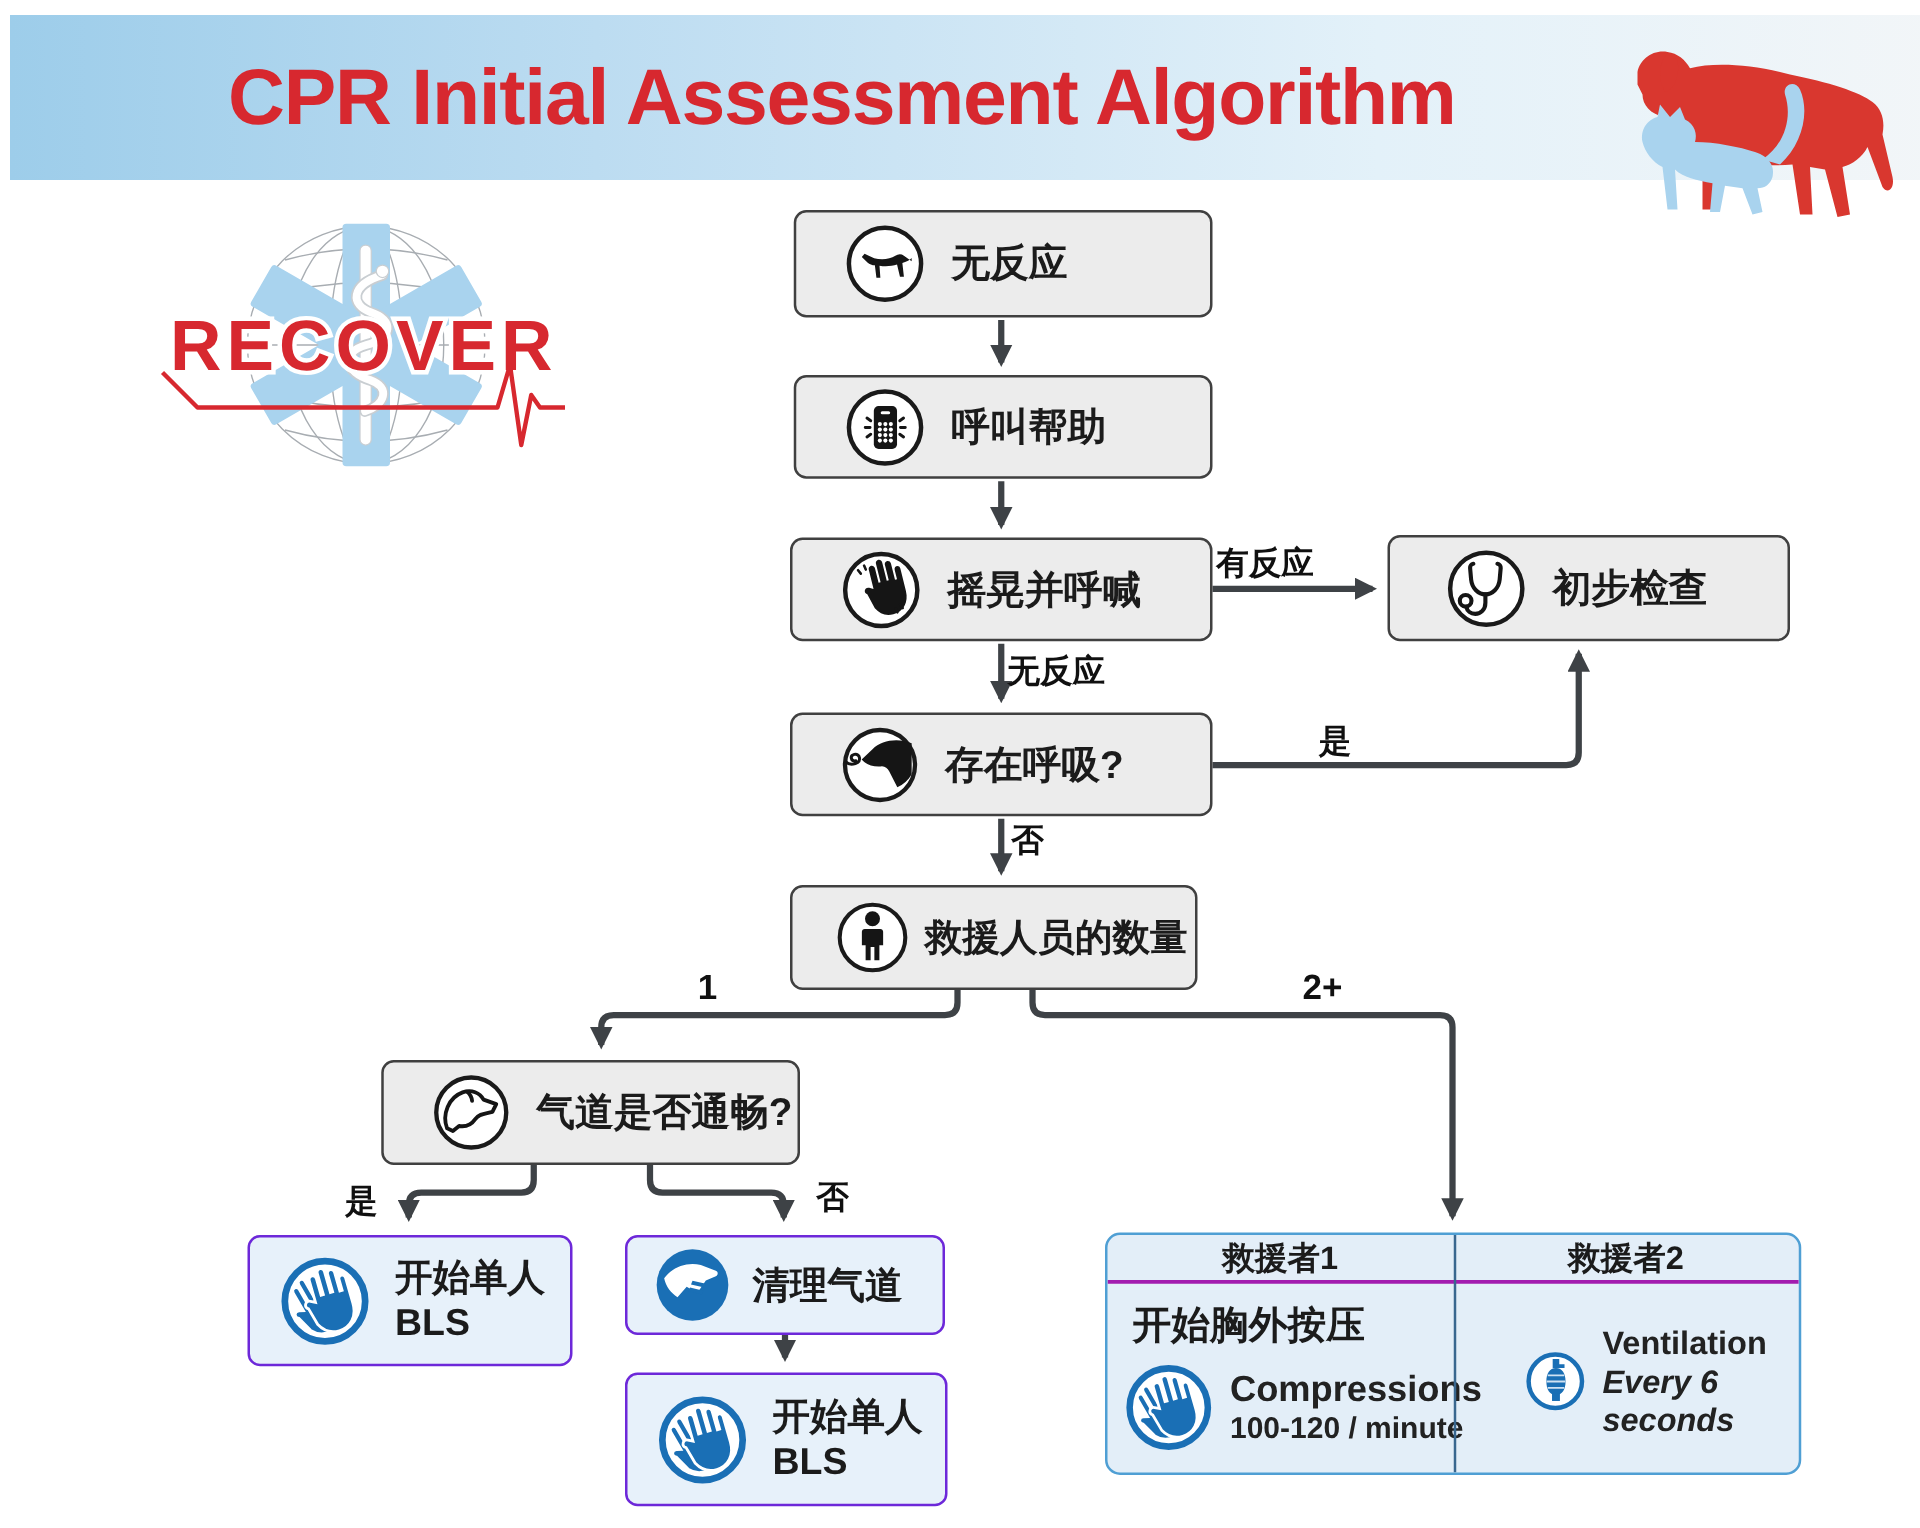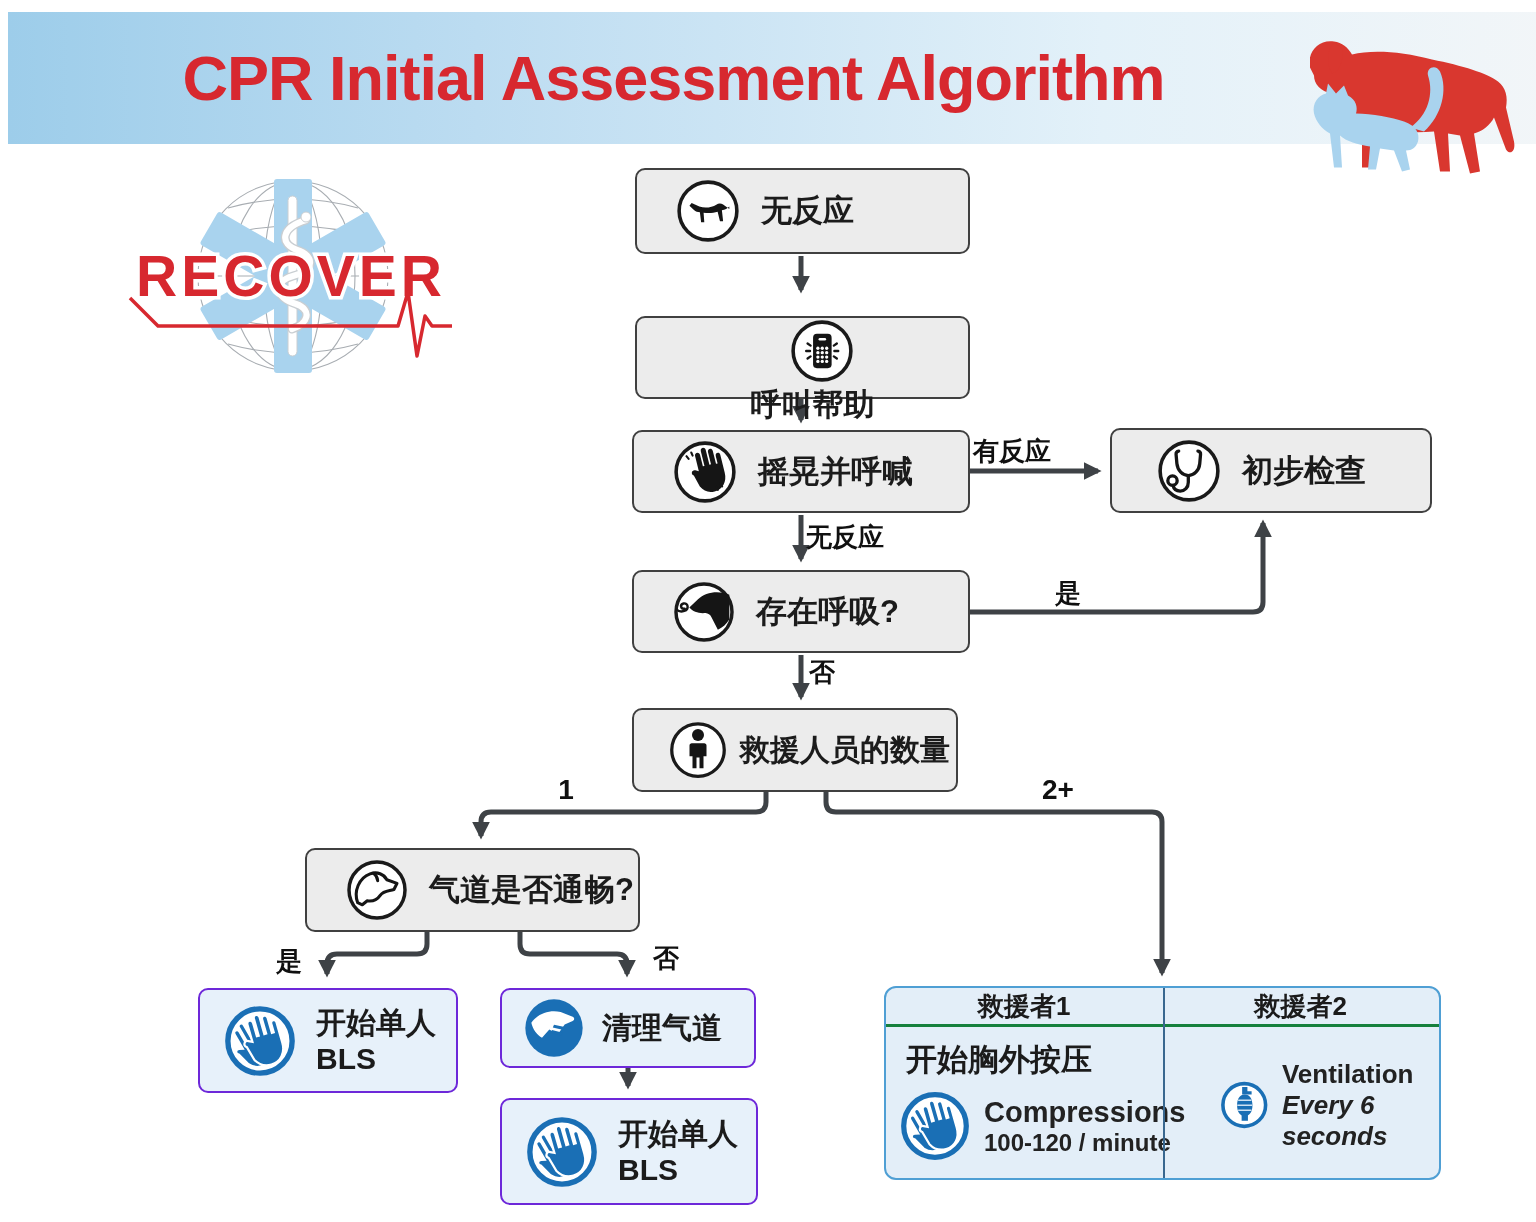--- a/index.html
+++ b/index.html
@@ -21,21 +21,21 @@
 
   
   .node{position:absolute;display:flex;align-items:center;border-radius:10px;box-sizing:border-box;}
   .gray{background:#ececec;border:2px solid #404040;}
   .blue{background:#e7f1fa;border:2px solid #6d28d9;}
   .node .icn{flex:0 0 auto;margin-left:38px;}
   .node .lbl{margin-left:20px;font-size:31px;font-weight:bold;color:#1b1b1b;white-space:nowrap;}
   .lbl2{margin-left:18px;font-size:30px;font-weight:bold;line-height:1.18;color:#1b1b1b;}
 
   .n1{left:635px;top:168px;width:335px;height:86px;}
-  .n2{left:635px;top:316px;width:335px;height:83px;flex-direction:column;}
+  .n2{left:635px;top:300px;width:335px;height:83px;}
   .n3{left:632px;top:430px;width:338px;height:83px;}
   .n4{left:1110px;top:428px;width:322px;height:85px;}
   .n4 .icn{margin-left:44px;}
   .n5{left:632px;top:570px;width:338px;height:83px;}
   .n6{left:632px;top:708px;width:326px;height:84px;padding-left:16px;}
   .n6 .icn{margin-left:18px;}
   .n6 .lbl{margin-left:12px;font-size:30px;}
   .n7{left:305px;top:848px;width:335px;height:84px;}
   .n8{left:198px;top:988px;width:260px;height:105px;}
   .n8 .icn{margin-left:22px;}
@@ -54,21 +54,21 @@
   .l-yes1{left:1068px;top:593px;}
   .l-no1{left:822px;top:672px;}
   .l-one{left:566px;top:790px;}
   .l-twoplus{left:1058px;top:790px;}
   .l-yes2{left:289px;top:961px;}
   .l-no2{left:666px;top:958px;}
 
   
   .tbl{position:absolute;left:884px;top:986px;width:557px;height:194px;background:#e3eef8;
        border:2px solid #4f9fd4;border-radius:12px;box-sizing:border-box;overflow:hidden;}
-  .tbl-header{display:flex;height:36px;border-bottom:3px solid #15803d;}
+  .tbl-header{display:flex;height:36px;border-bottom:3px solid #a21caf;}
   .th{flex:1;text-align:center;line-height:36px;font-size:26px;font-weight:bold;color:#1b1b1b;}
   .vdiv{position:absolute;left:277px;top:0;bottom:0;width:2px;background:#39678f;}
   .tbl-body{display:flex;align-items:center;}
   .cell{flex:1;box-sizing:border-box;padding-top:12px;}
   .cell-title{font-size:31px;font-weight:bold;color:#1b1b1b;}
   .cell-l .cell-title{margin-left:20px;}
   .cell-r .cell-title{text-align:center;}
   .icon-row{display:flex;align-items:center;margin-top:8px;}
   .cell-l .icon-row{margin-left:12px;}
   .cell-r .icon-row{margin-left:34px;}

